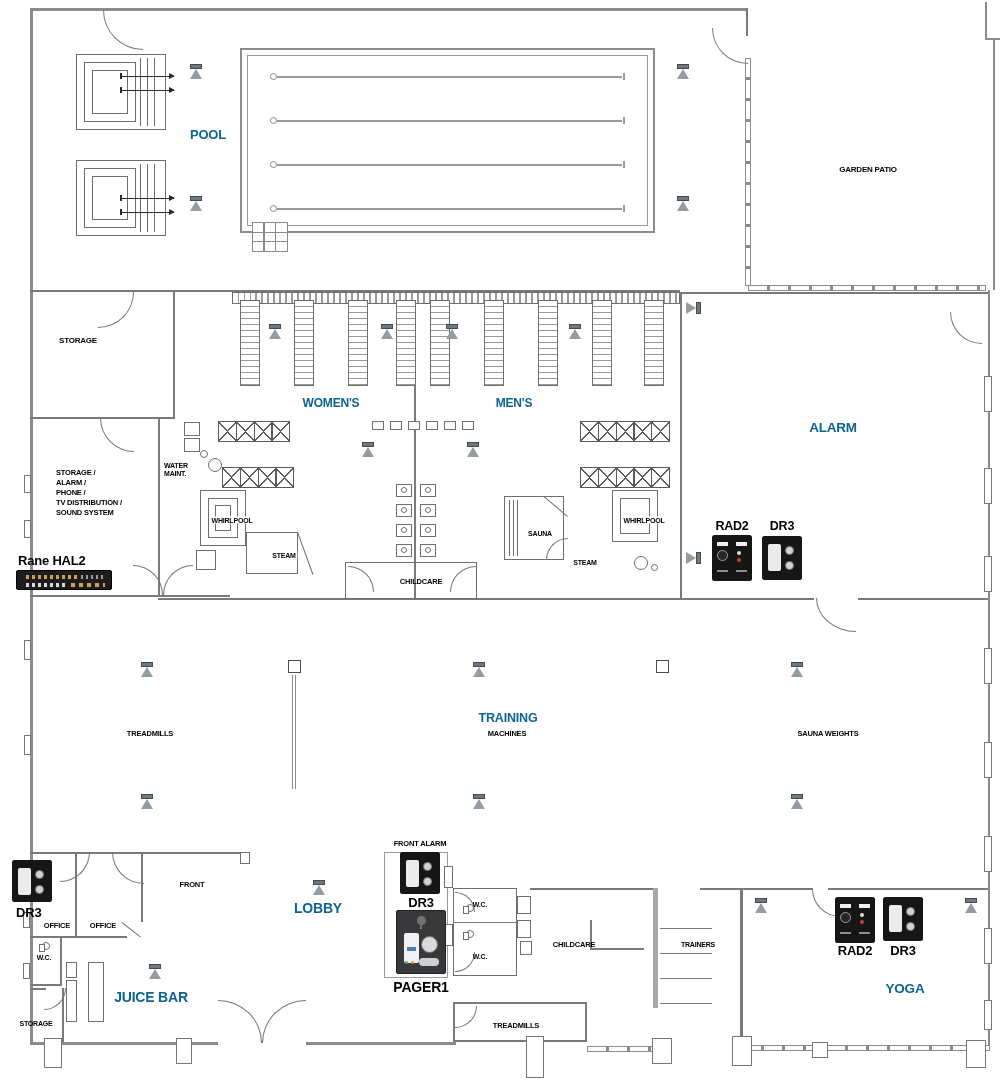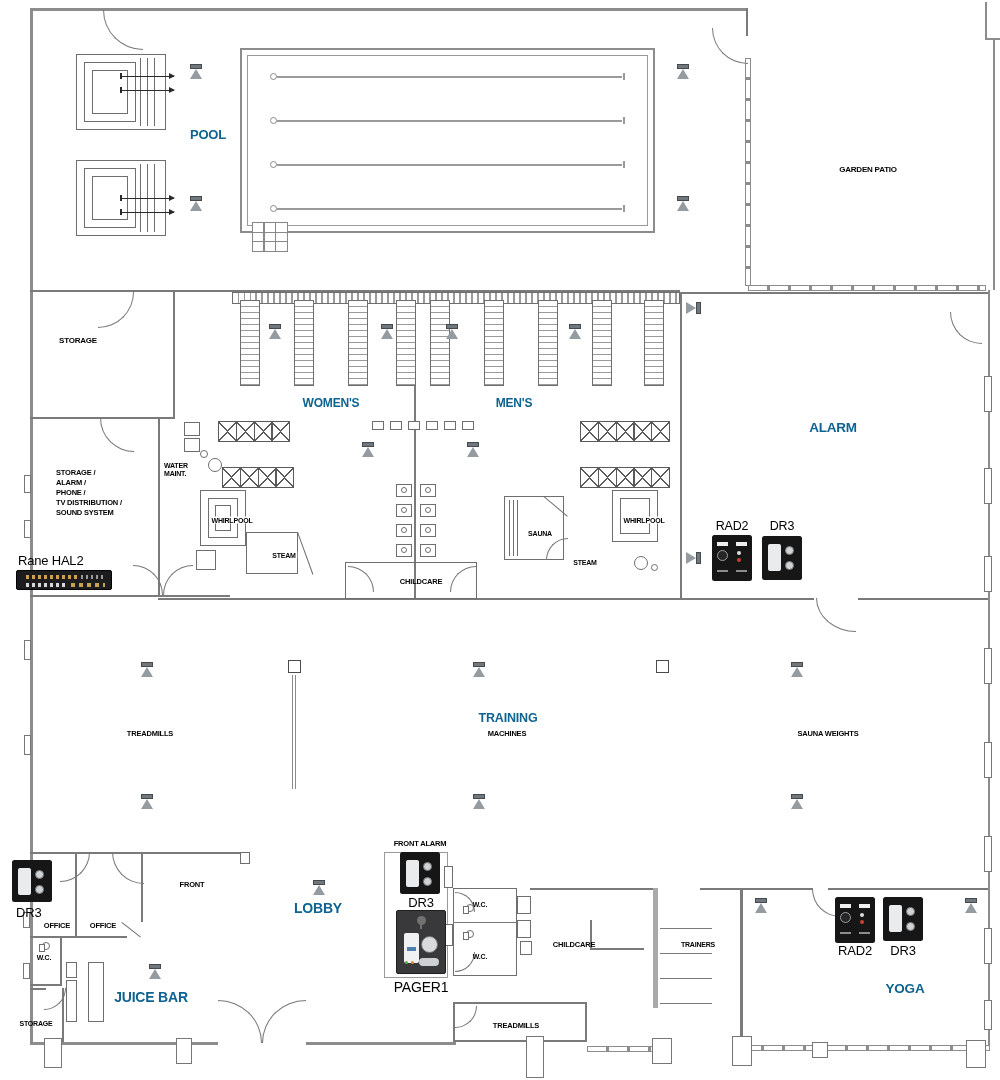--- a/index.html
+++ b/index.html
@@ -22,21 +22,21 @@
   .arc.tl{border-top:1.2px solid #777;border-left:1.2px solid #777;border-top-left-radius:100% 100%;}
   .arc.br{border-bottom:1.2px solid #777;border-right:1.2px solid #777;border-bottom-right-radius:100% 100%;}
   .arc.bl{border-bottom:1.2px solid #777;border-left:1.2px solid #777;border-bottom-left-radius:100% 100%;}
   
   .lbl{position:absolute;font-weight:700;color:#000;white-space:nowrap;
        transform:translate(-50%,-50%);letter-spacing:-0.2px;}
   .lbl.la{transform:translate(0,-50%);}
   .f7{font-size:7px;} .f75{font-size:7.5px;} .f8{font-size:8px;}
   .blue{color:#0e6391;}
   .b12{font-size:12px;} .b125{font-size:12.5px;} .b13{font-size:13px;} .b135{font-size:13.5px;} .b14{font-size:14px;}
-  .devlbl{font-size:12.5px;font-weight:400;}
+  .devlbl{font-size:12.5px;font-weight:700;}
   
   .spk{position:absolute;width:22px;height:16px;display:flex;flex-direction:column;align-items:center;}
   .spk .cap{width:12px;height:5px;background:#70777d;border:1px solid #454a4f;}
   .spk .horn{width:10px;height:0;border-left:6px solid transparent;border-right:6px solid transparent;
              border-bottom:10px solid #949ba1;}
   .spk.rot{transform:rotate(90deg);}
   
   .lockerH{position:absolute;height:12px;border:1.1px solid #6e6e6e;
            background:repeating-linear-gradient(90deg,#fff 0 4.5px,#9a9a9a 4.5px 6px);}
   .lockerV{position:absolute;width:20px;border:1.1px solid #6e6e6e;

